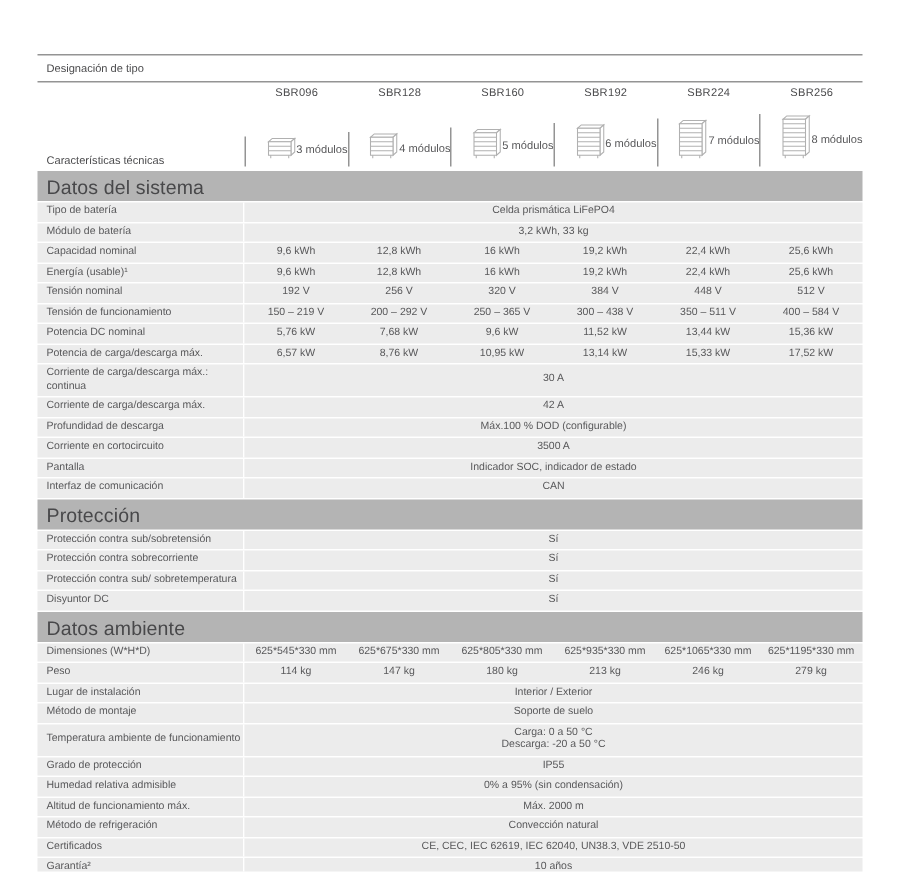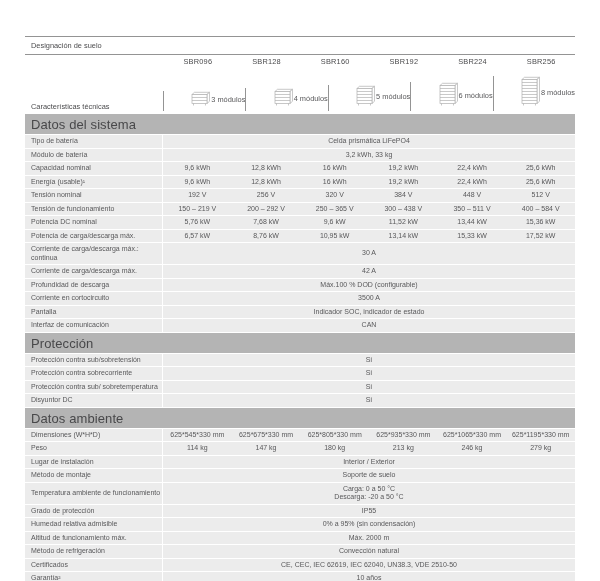--- a/index.html
+++ b/index.html
@@ -31,21 +31,21 @@
   .rvalues{flex:1;display:flex;background:var(--row-bg);}
   .rvalue{flex:1;display:flex;align-items:center;justify-content:center;text-align:center;font-size:7px;line-height:8.5px;padding:2px 0;}
   .rspan{flex:1;background:var(--row-bg);display:flex;align-items:center;justify-content:center;text-align:center;font-size:7px;line-height:8.5px;white-space:pre-line;padding:2px 0;}
   svg{display:block;}
 </style>
 </head>
 <body>
 
 <div class="spec-table">
   <div class="thead">
-    <div class="hlabel">Designación de suelo</div>
+    <div class="hlabel">Designación de tipo</div>
   <div class="model-cell">SBR096</div>
       <div class="model-cell">SBR128</div>
       <div class="model-cell">SBR160</div>
       <div class="model-cell">SBR192</div>
       <div class="model-cell">SBR224</div>
       <div class="model-cell">SBR256</div>
     </div>
   <div class="char-row">
     <div class="hlabel">Características técnicas</div>
   <div class="module-cell">
@@ -96,20 +96,36 @@
           <line x1="2" y1="9.5" x2="17" y2="9.5"></line>
           <line x1="2" y1="12.5" x2="17" y2="12.5"></line>
           <line x1="2" y1="15.5" x2="17" y2="15.5"></line>
           <line x1="2" y1="18.5" x2="17" y2="18.5"></line>
           <line x1="3.5" y1="21.5" x2="3.5" y2="23.5"></line>
           <line x1="15.5" y1="21.5" x2="15.5" y2="23.5"></line>
         </svg>
         <div class="module-label">6 módulos</div>
       </div>
       <div class="module-cell">
+        <svg width="21" height="27.3" viewBox="0 0 21 27.3" fill="none" stroke="#b0b0b0" stroke-width="0.7">
+          <polygon points="2,3.5 17,3.5 19.5,1.2999999999999998 4.5,1.2999999999999998" fill="#fff"></polygon>
+          <polygon points="17,3.5 19.5,1.2999999999999998 19.5,22.3 17,24.5" fill="#fff"></polygon>
+          <rect x="2" y="3.5" width="15" height="21" fill="#fff"></rect>
+          <line x1="2" y1="6.5" x2="17" y2="6.5"></line>
+          <line x1="2" y1="9.5" x2="17" y2="9.5"></line>
+          <line x1="2" y1="12.5" x2="17" y2="12.5"></line>
+          <line x1="2" y1="15.5" x2="17" y2="15.5"></line>
+          <line x1="2" y1="18.5" x2="17" y2="18.5"></line>
+          <line x1="2" y1="21.5" x2="17" y2="21.5"></line>
+          <line x1="3.5" y1="24.5" x2="3.5" y2="26.5"></line>
+          <line x1="15.5" y1="24.5" x2="15.5" y2="26.5"></line>
+        </svg>
+        <div class="module-label">7 módulos</div>
+      </div>
+      <div class="module-cell">
         <svg width="21" height="30.3" viewBox="0 0 21 30.3" fill="none" stroke="#b0b0b0" stroke-width="0.7">
           <polygon points="2,3.5 17,3.5 19.5,1.2999999999999998 4.5,1.2999999999999998" fill="#fff"></polygon>
           <polygon points="17,3.5 19.5,1.2999999999999998 19.5,25.3 17,27.5" fill="#fff"></polygon>
           <rect x="2" y="3.5" width="15" height="24" fill="#fff"></rect>
           <line x1="2" y1="6.5" x2="17" y2="6.5"></line>
           <line x1="2" y1="9.5" x2="17" y2="9.5"></line>
           <line x1="2" y1="12.5" x2="17" y2="12.5"></line>
           <line x1="2" y1="15.5" x2="17" y2="15.5"></line>
           <line x1="2" y1="18.5" x2="17" y2="18.5"></line>
           <line x1="2" y1="21.5" x2="17" y2="21.5"></line>

